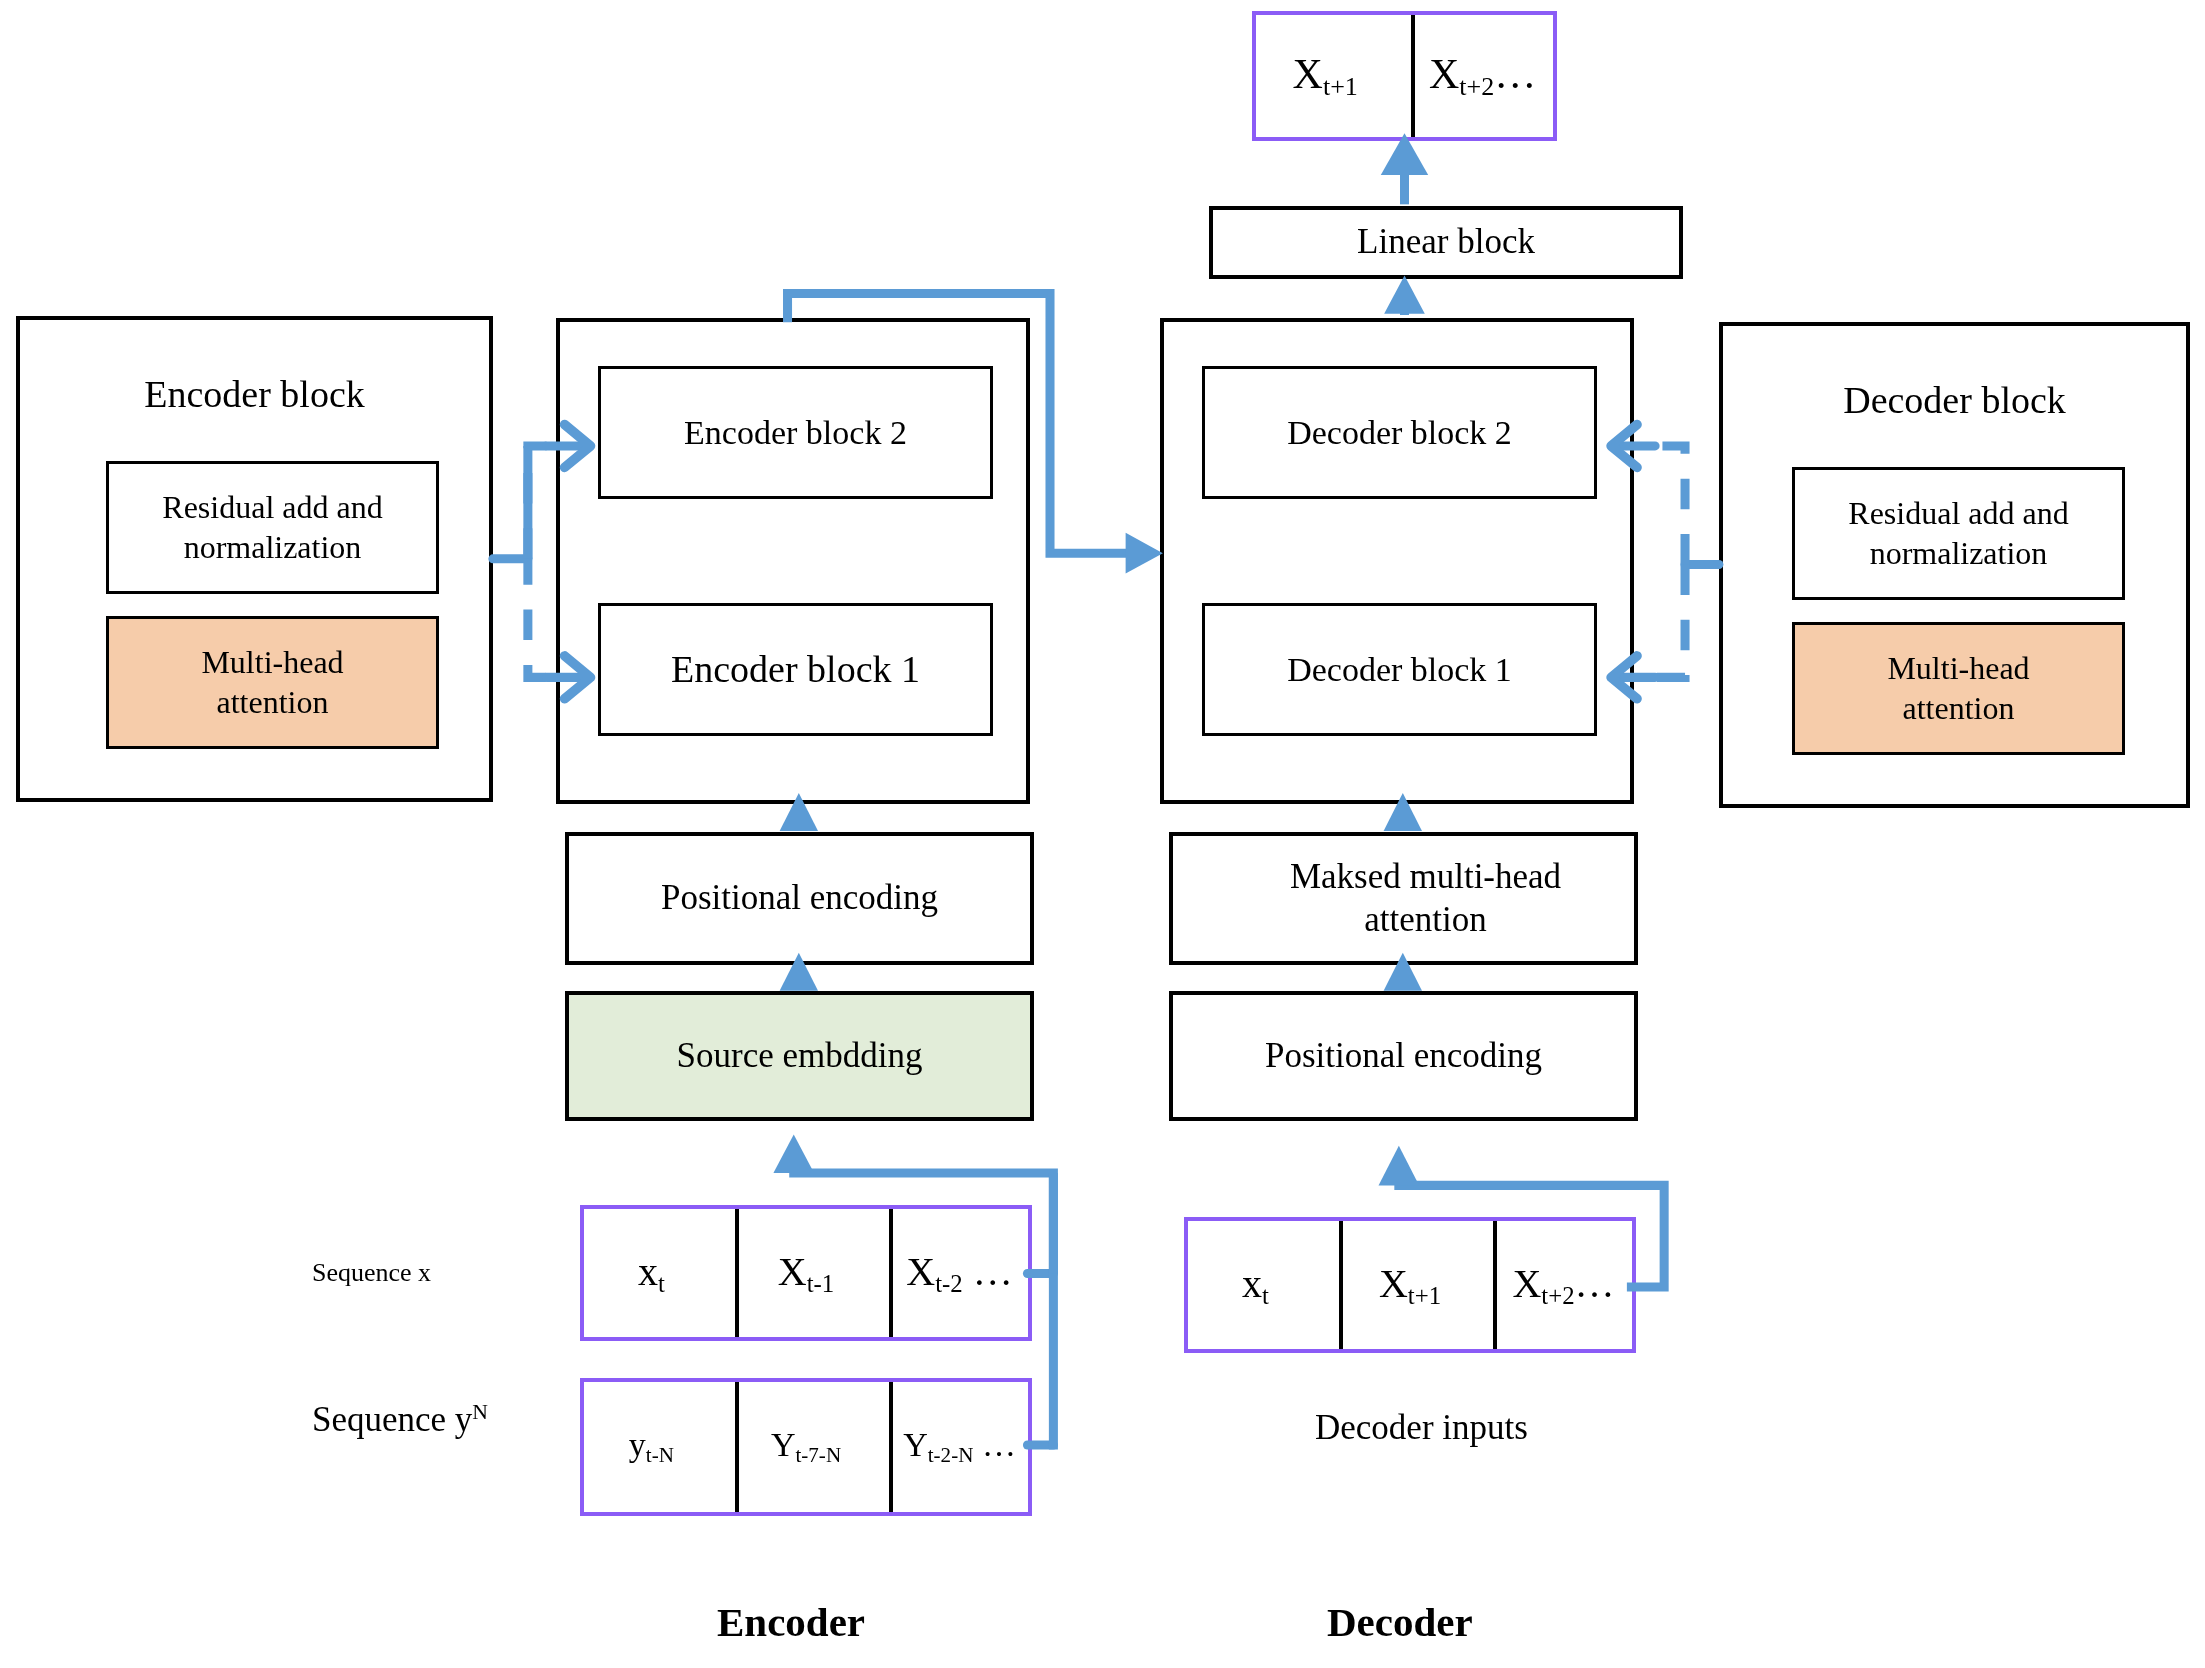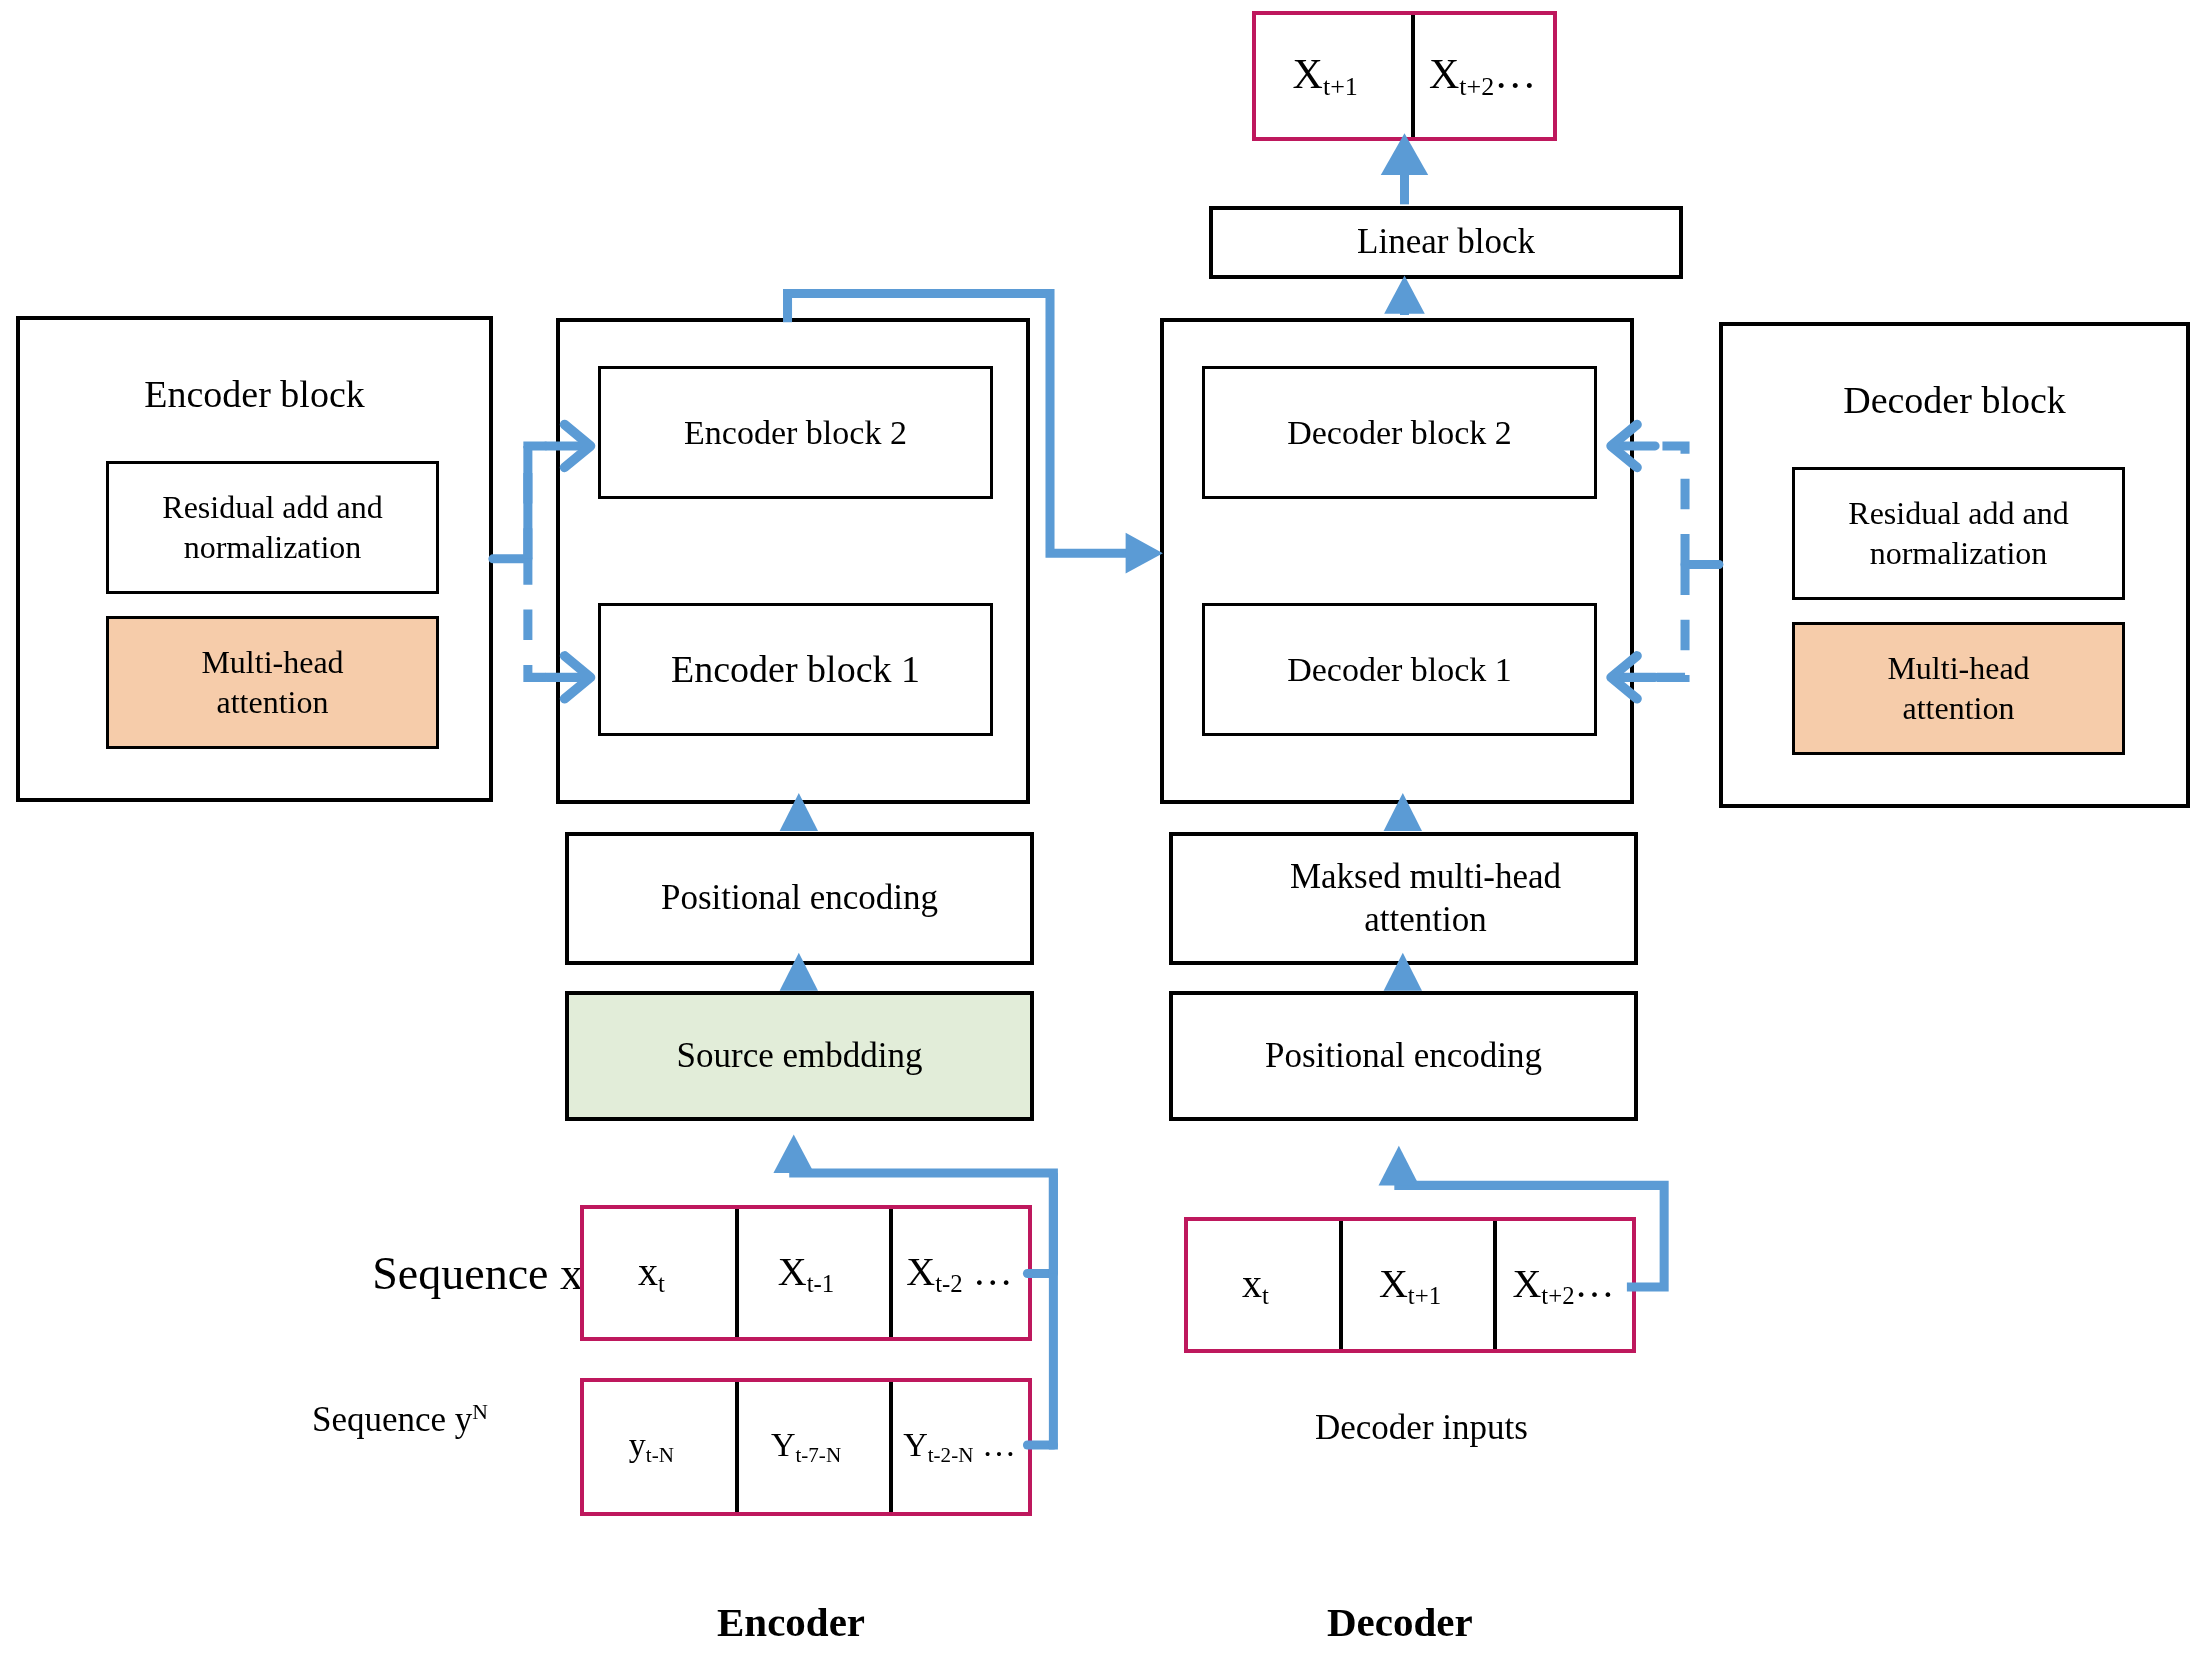--- a/index.html
+++ b/index.html
@@ -33,21 +33,21 @@
   }
   .legend-title{
     position:absolute;
     width:100%;
     text-align:center;
     color:#000;
   }
   .cellrow{
     position:absolute;
     box-sizing:border-box;
-    border:4px solid #be185d;
+    border:4px solid #8b5cf6;
     display:flex;
     background:#fff;
     gap:16px;
   }
   .cell{
     flex:1;
     box-sizing:border-box;
     display:flex;
     align-items:center;
     justify-content:center;
@@ -130,21 +130,21 @@
   </div>
 
   <div class="box" style="left:1169px;top:832px;width:469px;height:133px;font-size:35px;padding-left:44px;">
     <span>Maksed multi-head<br>attention</span>
   </div>
 
   <div class="box" style="left:1169px;top:991px;width:469px;height:130px;font-size:35px;">
     <span>Positional encoding</span>
   </div>
 
-  <div class="label-text" style="left:312px;top:1242px;width:271px;height:62px;font-size:46px;justify-content:flex-end;">
+  <div class="label-text" style="left:312px;top:1242px;width:271px;height:62px;font-size:26px;justify-content:flex-start;">
     <span>Sequence x</span>
   </div>
   <div class="cellrow" style="left:580px;top:1205px;width:452px;height:136px;">
     <div class="cell" style="font-size:40px;">
       <span>x<sub>t</sub></span>
     </div>
     <div class="cell" style="font-size:40px;">
       <span>X<sub>t-1</sub></span>
     </div>
     <div class="cell" style="font-size:40px;">

